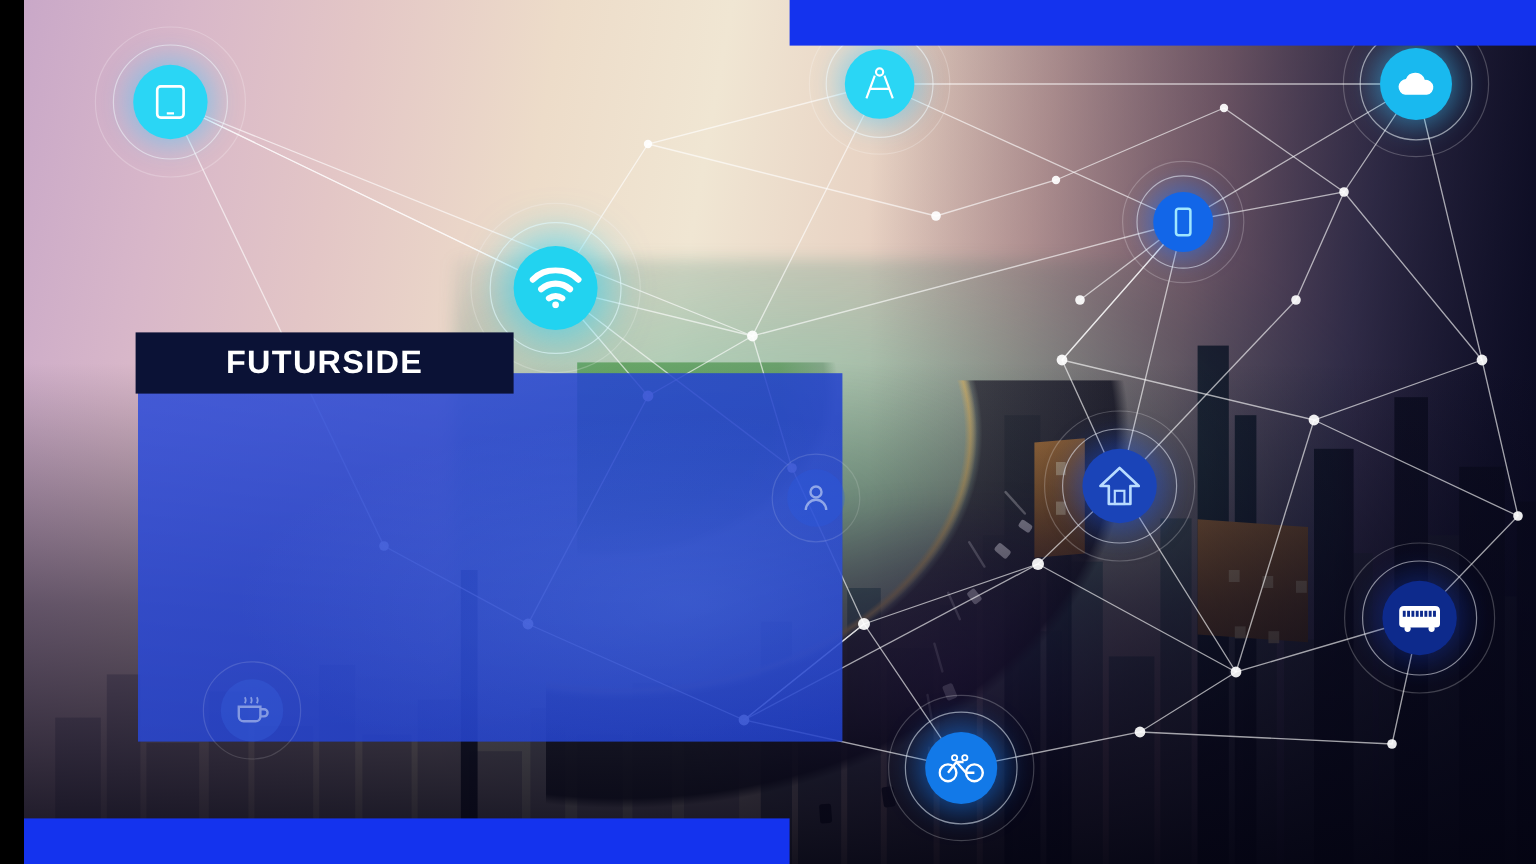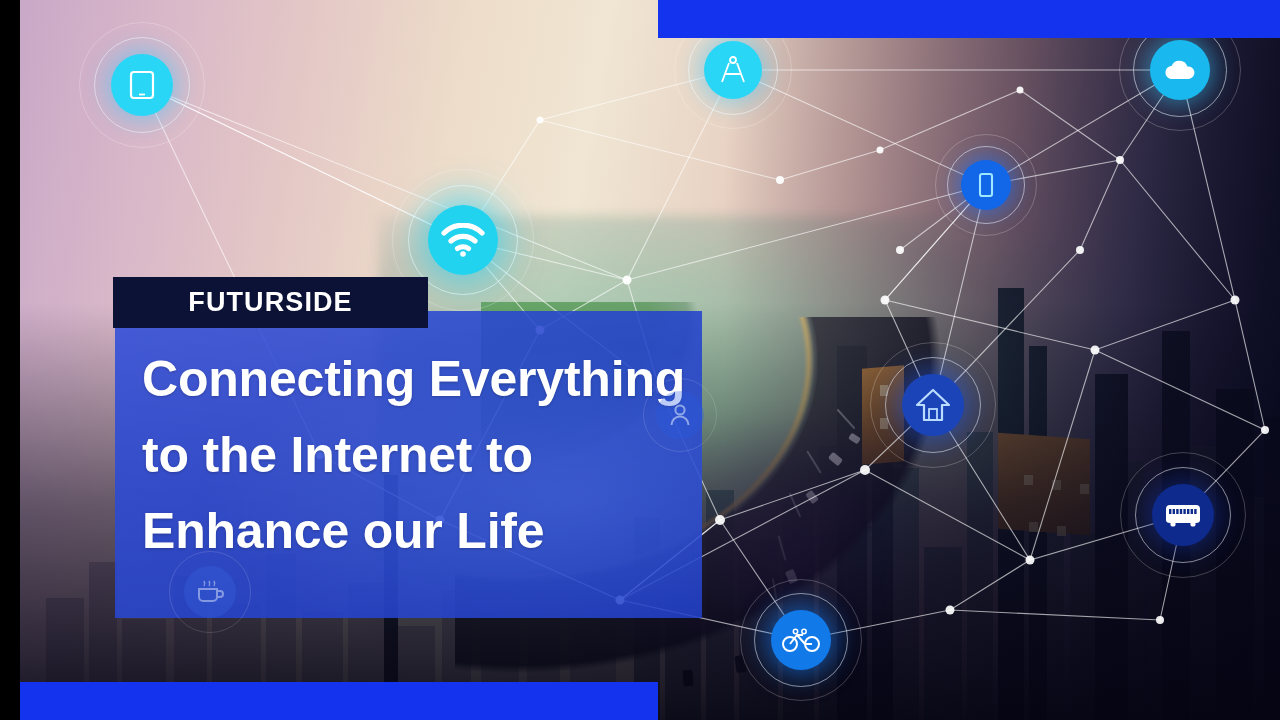--- a/index.html
+++ b/index.html
@@ -460,21 +460,18 @@
       <path d="M2.5 22 A8.5 8.5 0 0 1 19.5 22" fill="none" stroke="#cfe0ff" stroke-width="2"></path>
     </svg>
   </div>
 
   <div id="kicker-box">
     <span id="kicker-text">FUTURSIDE</span>
   </div>
 
   <div id="headline-panel">
     <div class="panel-sheen"></div>
-    <div id="headline">Connecting Everything
-to the Internet to
-Enhance our Life</div>
   </div>
 
   <div id="bar-top-right"></div>
   <div id="bar-bottom-left"></div>
 
 </div>
 
 </body></html>

